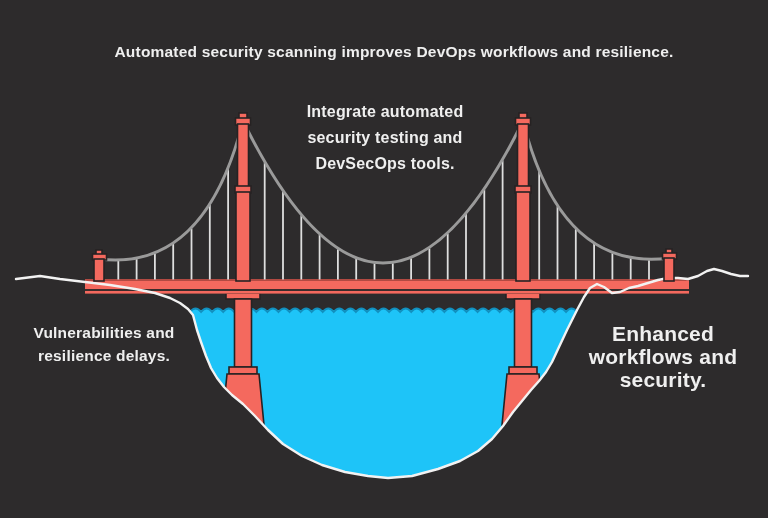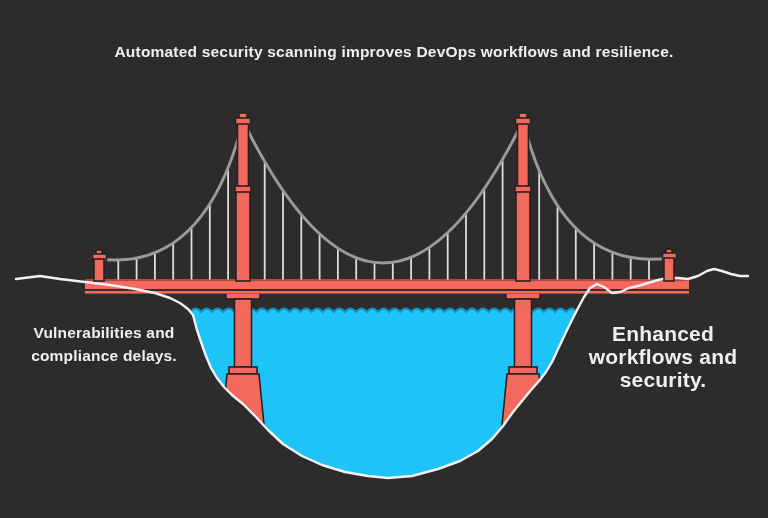--- a/index.html
+++ b/index.html
@@ -116,15 +116,16 @@
       <rect class="red-shape" x="92.5" y="254" width="14" height="6"></rect>
       <rect class="red-shape" x="94" y="259" width="10" height="22"></rect>
 
       <rect class="red-shape" x="666" y="249" width="6" height="5"></rect>
       <rect class="red-shape" x="662.5" y="253" width="14" height="6"></rect>
       <rect class="red-shape" x="664" y="258" width="10" height="23"></rect>
     </g>
   </svg>
 
   <div class="label" id="title-label">Automated security scanning improves DevOps workflows and resilience.</div>
-  <div class="label" id="left-label">Vulnerabilities and compliance delays.</div>
+  <div class="label" id="bridge-top-label">Integrate automated security testing and DevSecOps tools.</div>
+  <div class="label" id="left-label">Vulnerabilities and resilience delays.</div>
   <div class="label" id="right-label">Enhanced workflows and security.</div>
 </div>
 
 </body></html>

